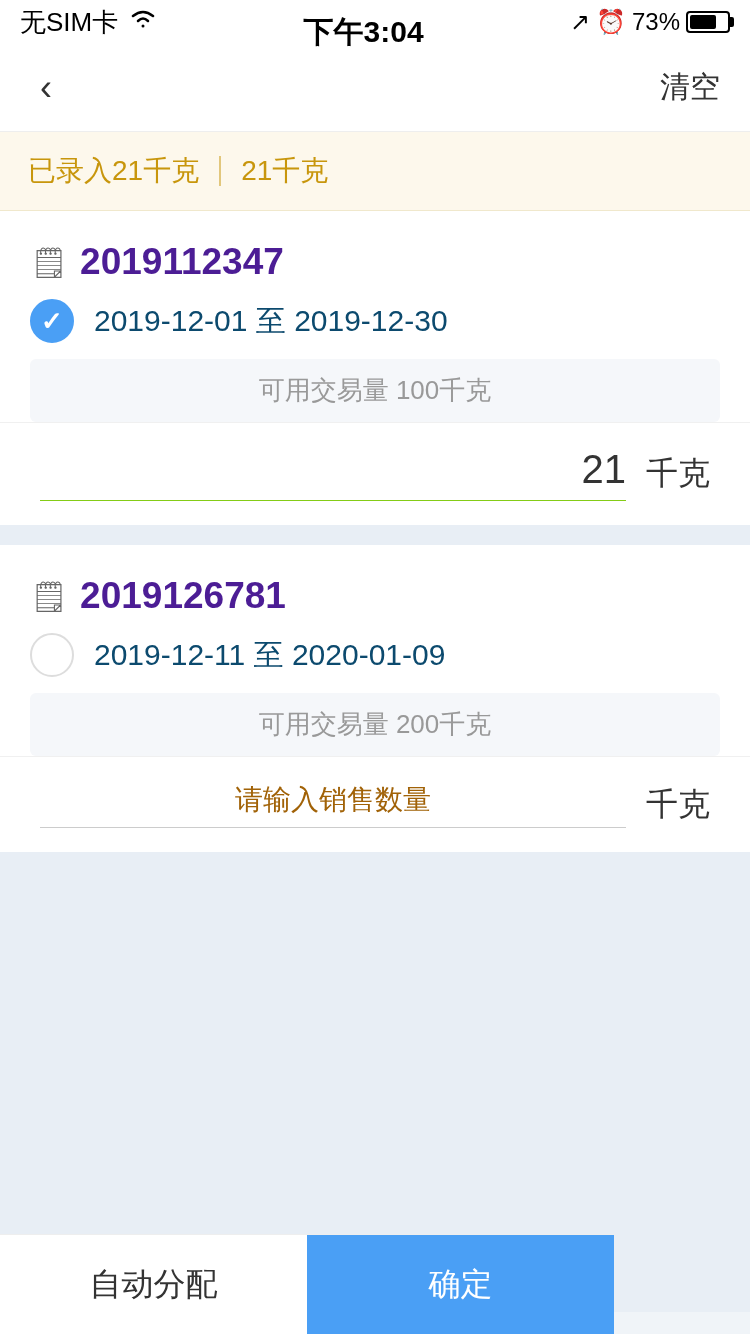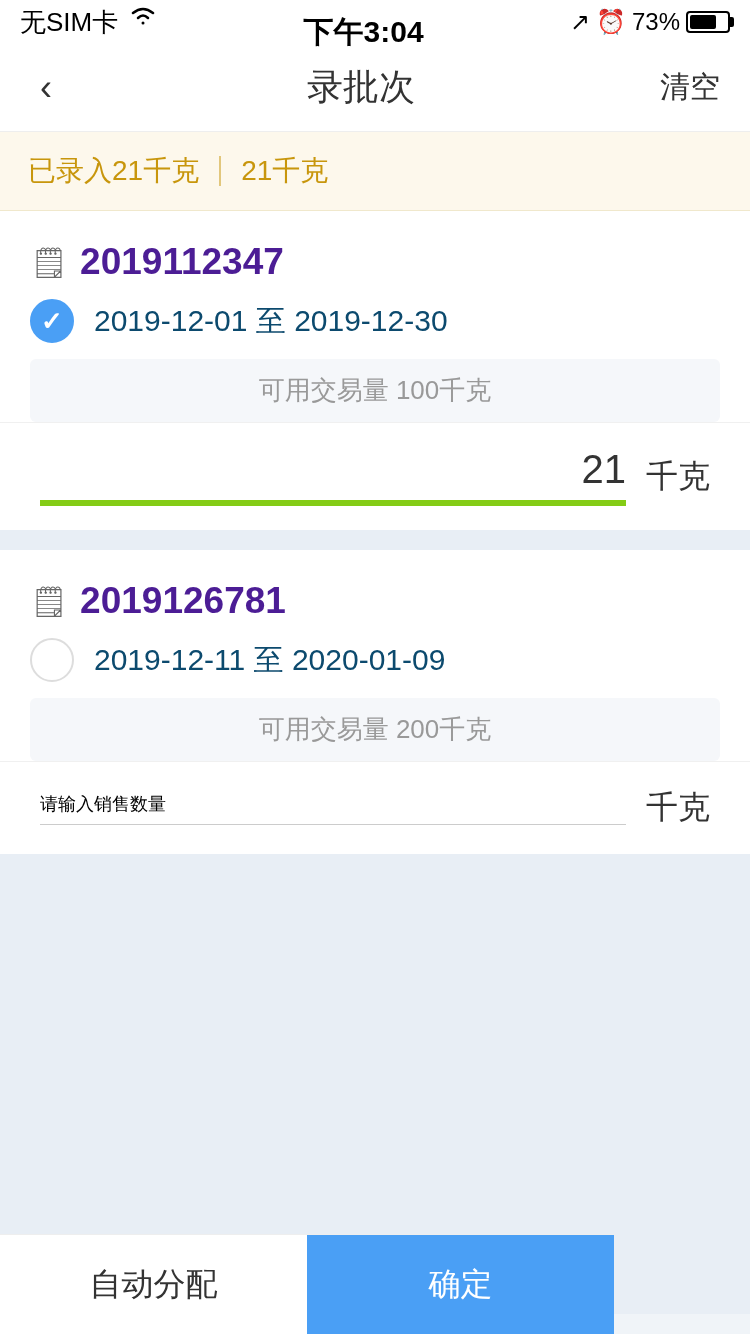--- a/index.html
+++ b/index.html
@@ -17,21 +17,21 @@
     .status-bar {
       height: 44px;
       background: #fff;
       display: flex;
       align-items: center;
       justify-content: space-between;
       padding: 0 20px;
       font-size: 26px;
       color: #000;
     }
-    .status-left { display: flex; align-items: flex-start; gap: 11px; }
+    .status-left { display: flex; align-items: center; gap: 11px; }
     .status-center { font-weight: 600; font-size: 30px; margin-top: 21px; }
     .status-right { display: flex; align-items: center; gap: 6px; font-size: 24px; }
     .battery-icon {
       width: 44px; height: 22px;
       border: 2px solid #000;
       border-radius: 4px;
       position: relative;
       display: inline-flex;
       align-items: center;
       padding: 2px;
@@ -193,24 +193,24 @@
     .input-row {
       display: flex;
       align-items: center;
       justify-content: flex-end;
       padding: 24px 40px;
       gap: 20px;
       background: #fff;
       border-top: 1px solid #f0f0f0;
     }
     .input-placeholder {
-      font-size: 18px;
-      color: #000000;
+      font-size: 28px;
+      color: #a16207;
       flex: 1;
-      text-align: left;
+      text-align: center;
     }
     .input-unit {
       font-size: 32px;
       color: #333;
     }
 
     
     .empty-area {
       background: #e8eef5;
       flex: 1;
@@ -276,21 +276,20 @@
     <span>⏰</span>
     <span>73%</span>
     <div class="battery-icon">
       <div class="battery-fill"></div>
     </div>
   </div>
 </div>
 
 <div class="nav-bar">
   <span class="nav-back">‹</span>
-  <span class="nav-title">录批次</span>
   <span class="nav-clear">清空</span>
 </div>
 
 <div class="info-bar">
   <span class="info-bar-text">已录入21千克</span>
   <div class="info-bar-divider"></div>
   <span class="info-bar-text">21千克</span>
 </div>
 
 <div class="batch-card">
@@ -299,21 +298,21 @@
     <span class="batch-id">2019112347</span>
   </div>
   <div class="batch-date-row">
     <div class="radio-circle checked"></div>
     <span class="batch-date">2019-12-01 至 2019-12-30</span>
   </div>
   <div class="batch-qty-bar">可用交易量 100千克</div>
 </div>
 
 <div class="amount-row" style="background:#fff;">
-  <div style="position:relative; display:flex; align-items:flex-end; justify-content:flex-end; flex:1; padding-bottom:8px; border-bottom:6px solid #84cc16;">
+  <div style="position:relative; display:flex; align-items:flex-end; justify-content:flex-end; flex:1; padding-bottom:8px; border-bottom:1px solid #84cc16;">
     <span class="amount-value">21</span>
   </div>
   <span class="amount-unit">千克</span>
 </div>
 
 <div class="section-sep"></div>
 
 <div class="batch-card">
   <div class="batch-header">
     <span class="batch-icon">🗒</span>

